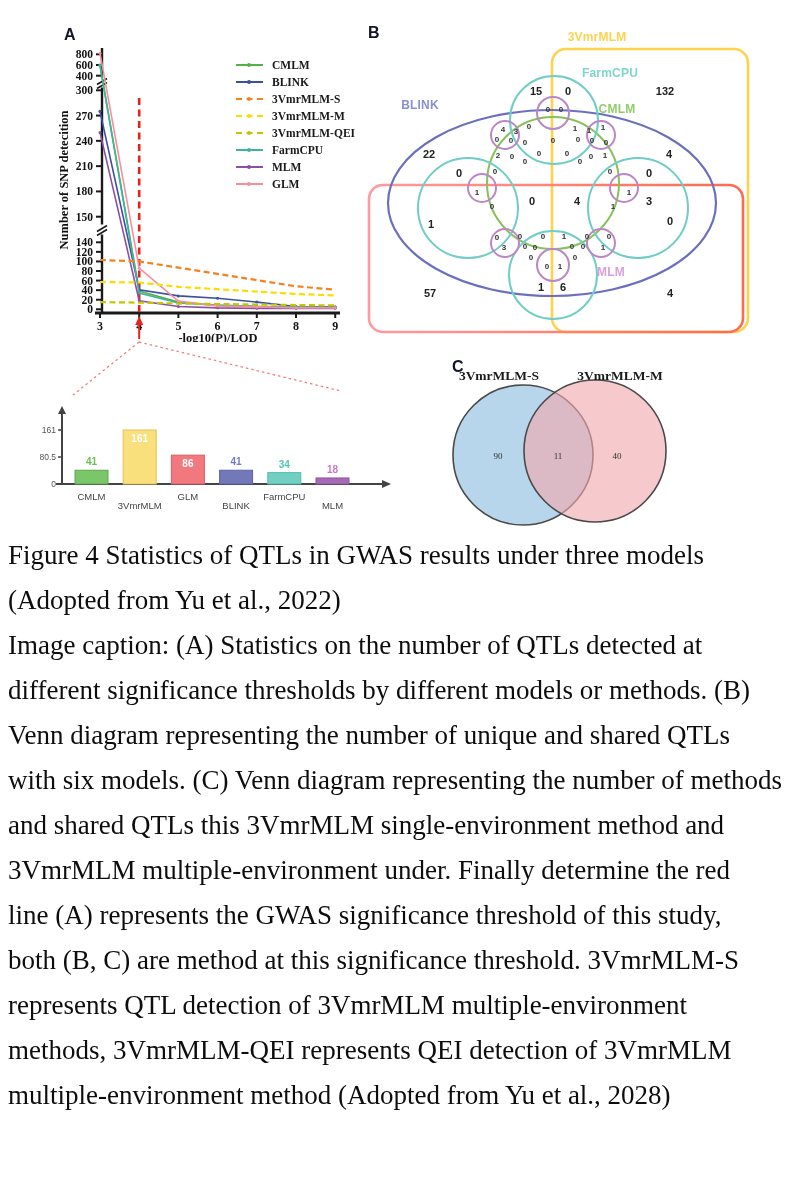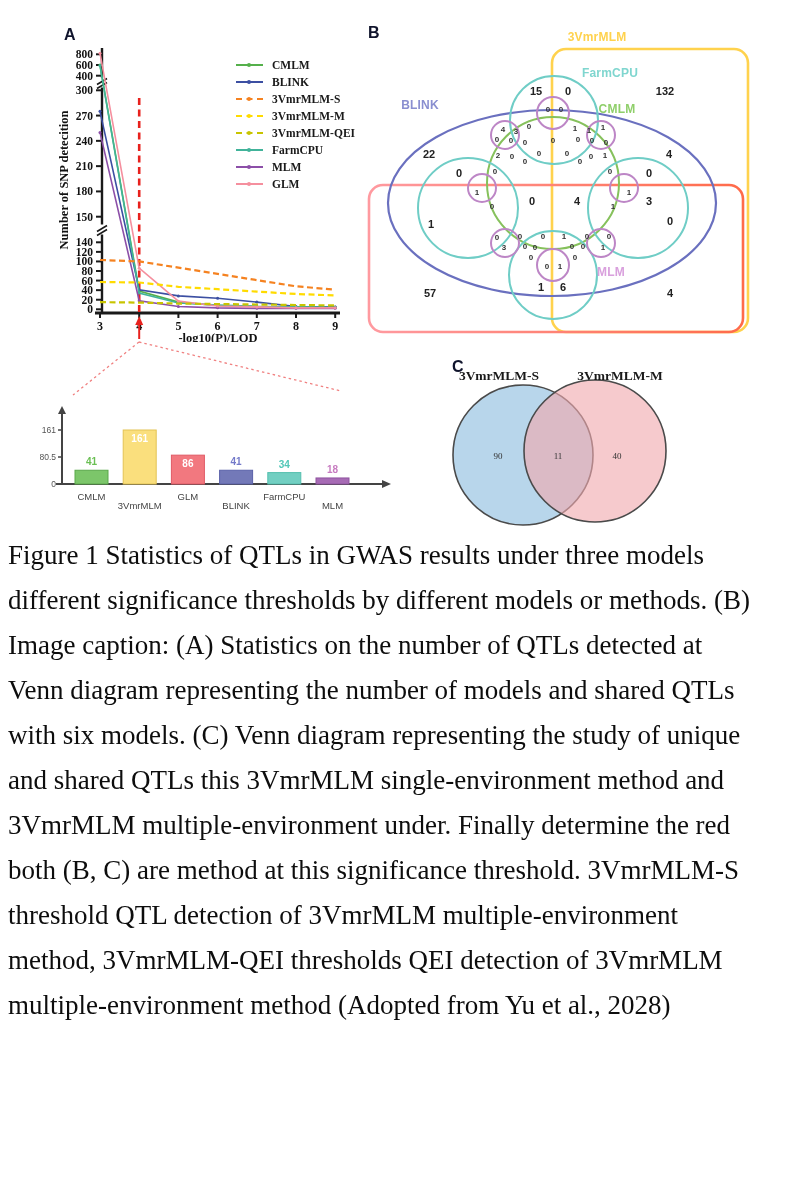--- a/index.html
+++ b/index.html
@@ -265,24 +265,26 @@
   <circle cx="80" cy="103" r="70" fill="#aed0e8" fill-opacity="0.88" stroke="#4a4a4a" stroke-width="1.6"></circle>
   <circle cx="152" cy="99" r="71" fill="#f0a9ae" fill-opacity="0.62" stroke="#4a4a4a" stroke-width="1.6"></circle>
   <text x="56" y="28" text-anchor="middle" font-family="Liberation Serif, serif" font-size="13.5" font-weight="600" fill="#1a1a1a">3VmrMLM-S</text>
   <text x="177" y="28" text-anchor="middle" font-family="Liberation Serif, serif" font-size="13.5" font-weight="600" fill="#1a1a1a">3VmrMLM-M</text>
   <text x="55" y="107" text-anchor="middle" font-family="Liberation Serif, serif" font-size="9" fill="#333">90</text>
   <text x="115" y="107" text-anchor="middle" font-family="Liberation Serif, serif" font-size="9" fill="#333">11</text>
   <text x="174" y="107" text-anchor="middle" font-family="Liberation Serif, serif" font-size="9" fill="#333">40</text>
 </svg>
 
 <div id="caption" class="abs">
-  <div class="cap-line">Figure 1 Statistics of QTLs in GWAS results under three models</div>
+  <div class="cap-line">Figure 4 Statistics of QTLs in GWAS results under three models</div>
+  <div class="cap-line">(Adopted from Yu et al., 2022)</div>
+  <div class="cap-line">Image caption: (A) Statistics on the number of QTLs detected at</div>
   <div class="cap-line">different significance thresholds by different models or methods. (B)</div>
-  <div class="cap-line">Image caption: (A) Statistics on the number of QTLs detected at</div>
-  <div class="cap-line">Venn diagram representing the number of models and shared QTLs</div>
-  <div class="cap-line">with six models. (C) Venn diagram representing the study of unique</div>
+  <div class="cap-line">Venn diagram representing the number of unique and shared QTLs</div>
+  <div class="cap-line">with six models. (C) Venn diagram representing the number of methods</div>
   <div class="cap-line">and shared QTLs this 3VmrMLM single-environment method and</div>
   <div class="cap-line">3VmrMLM multiple-environment under. Finally determine the red</div>
+  <div class="cap-line">line (A) represents the GWAS significance threshold of this study,</div>
   <div class="cap-line">both (B, C) are method at this significance threshold. 3VmrMLM-S</div>
-  <div class="cap-line">threshold QTL detection of 3VmrMLM multiple-environment</div>
-  <div class="cap-line">method, 3VmrMLM-QEI thresholds QEI detection of 3VmrMLM</div>
+  <div class="cap-line">represents QTL detection of 3VmrMLM multiple-environment</div>
+  <div class="cap-line">methods, 3VmrMLM-QEI represents QEI detection of 3VmrMLM</div>
   <div class="cap-line">multiple-environment method (Adopted from Yu et al., 2028)</div>
 </div>
 
 </body></html>

